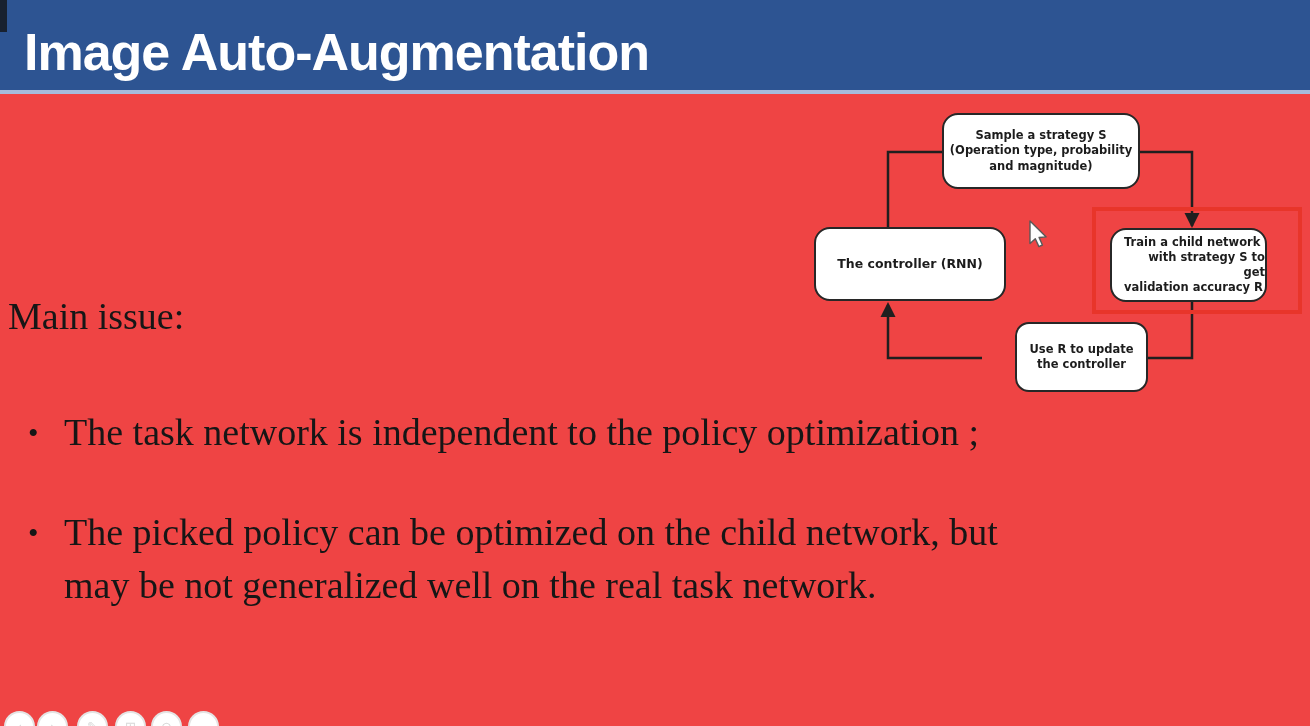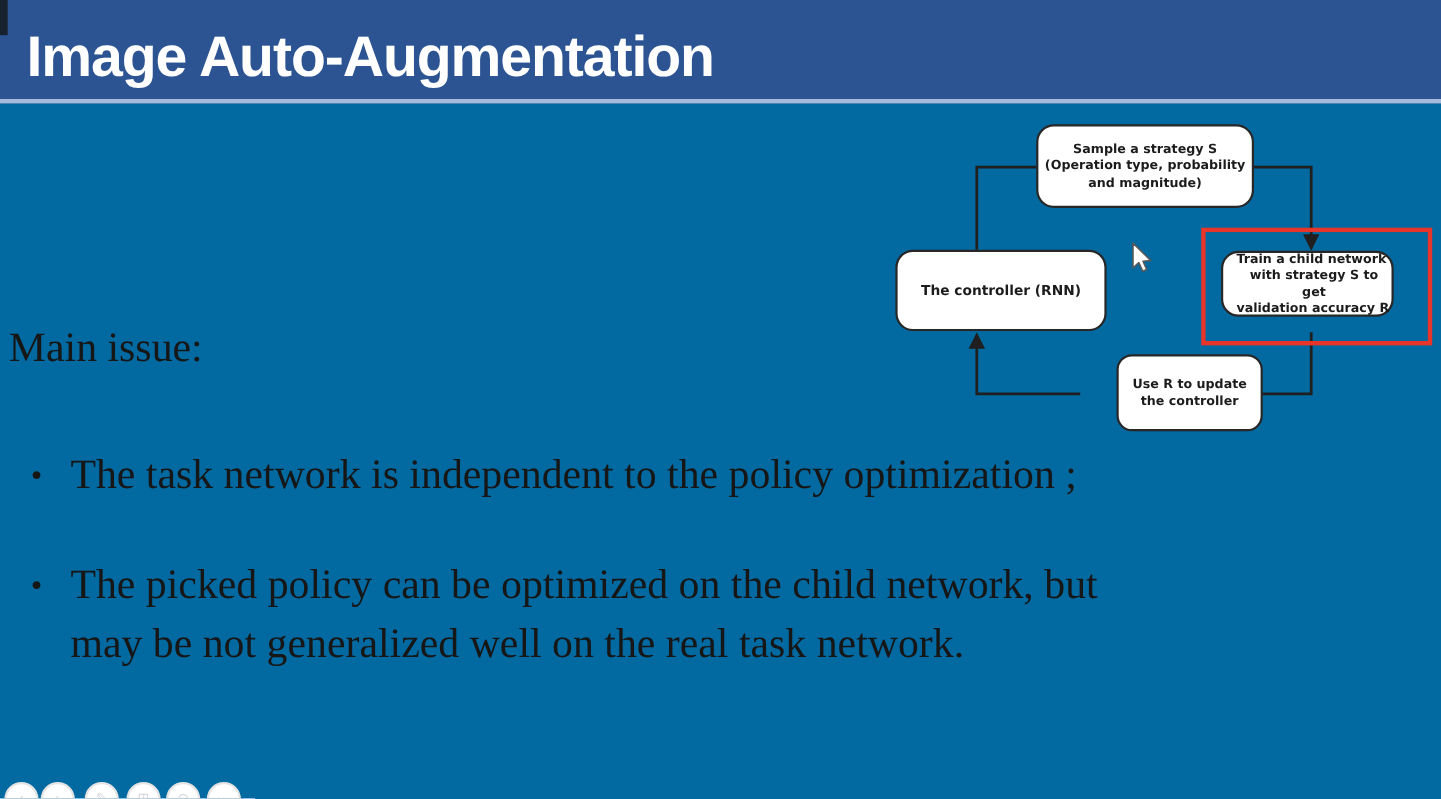--- a/index.html
+++ b/index.html
@@ -1,18 +1,18 @@
 <!DOCTYPE html>
 <html><head>
 <meta charset="utf-8">
 <style>
   html,body{margin:0;padding:0;background:#ffffff;}
   #canvas{
     position:relative;width:1310px;height:726px;overflow:hidden;
-    background:#0369a1;font-family:"Liberation Serif",serif;
+    background:#ef4444;font-family:"Liberation Serif",serif;
   }
   
   #header{
     position:absolute;left:0;top:0;width:1310px;height:94px;
     background:#2d5492;border-bottom:4px solid #a6bbdc;box-sizing:border-box;
   }
   #corner-notch{position:absolute;left:0;top:0;width:7px;height:32px;background:#18212f;}
   #slide-title{
     position:absolute;left:24px;top:26px;
     font-family:"Liberation Sans",sans-serif;font-weight:bold;
@@ -29,21 +29,21 @@
   
   #connectors{position:absolute;left:0;top:0;z-index:1;}
   .dbox{
     position:absolute;background:#ffffff;border:2px solid #272727;border-radius:16px;
     display:flex;flex-direction:column;align-items:center;justify-content:center;
     font-family:"DejaVu Sans",sans-serif;font-size:11.5px;font-weight:600;
     color:#1c1c1c;line-height:1.32;text-align:center;box-sizing:border-box;z-index:2;
   }
   #box-sample{left:942px;top:113px;width:198px;height:76px;}
   #box-controller{left:792px;top:227px;width:192px;height:74px;font-size:12.5px;margin-left:22px;}
-  #box-train{left:1110px;top:228px;width:157px;height:60px;align-items:flex-start;padding-left:12px;text-align:center;}
+  #box-train{left:1110px;top:228px;width:157px;height:74px;align-items:flex-start;padding-left:12px;text-align:right;}
   #box-update{left:982px;top:322px;width:133px;height:70px;border-radius:14px;margin-left:33px;}
   #highlight-rect{
     position:absolute;left:1092px;top:207px;width:210px;height:107px;
     border:4px solid #e8352a;box-sizing:border-box;z-index:5;background:transparent;
   }
   #cursor{position:absolute;left:1026px;top:219px;z-index:6;}
   
   .tool-circle{
     position:absolute;top:711px;width:31px;height:31px;border-radius:50%;
     border:2px solid #e4e4e4;box-sizing:border-box;background:#ffffff;

